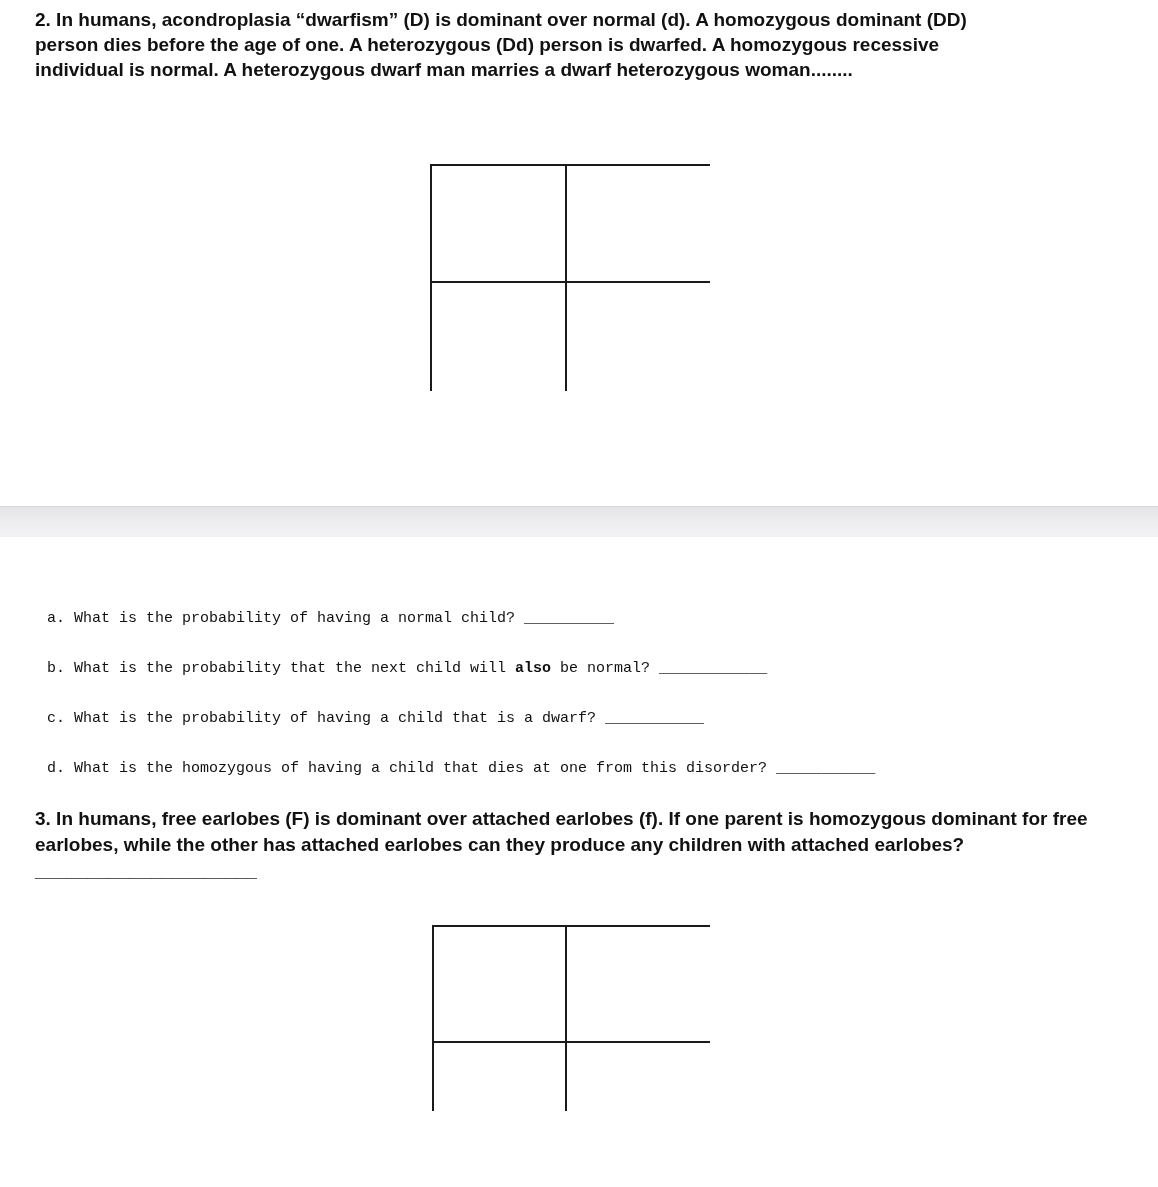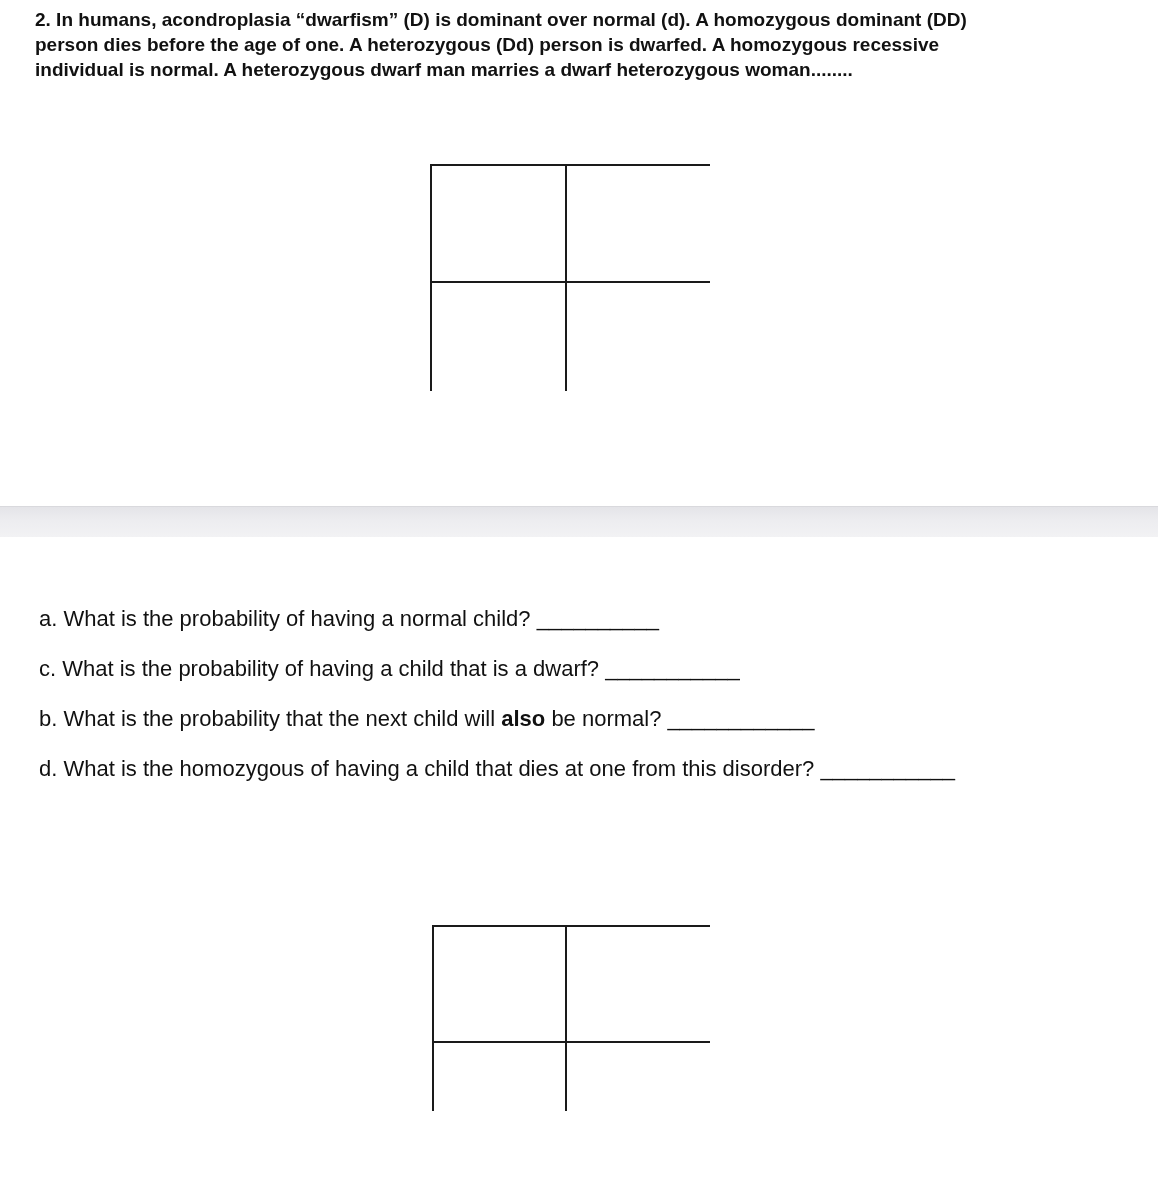--- a/index.html
+++ b/index.html
@@ -35,25 +35,26 @@
     width: 1070px;
     line-height: 26px;
   }
   .subqs {
     position: absolute;
     left: 35px;
     top: 607px;
     width: 1080px;
   }
   .subqs p {
-    margin: 0 0 26px 4px;
-    font-size: 22px;
+    margin: 0 0 26px 12px;
+    font-size: 15px;
     font-weight: 400;
     line-height: 24px;
     color: #111111;
+    font-family: Liberation Mono, monospace;
   }
   .subqs .emph {
     font-weight: 700;
   }
   
   .punnett {
     position: absolute;
   }
   .punnett .h {
     position: absolute;
@@ -113,29 +114,30 @@
     <div class="v v1"></div>
     <div class="v v2"></div>
   </div>
 
   <div class="divider"></div>
 
   <div class="subqs">
     <p>
       <span>a. What is the probability of having a normal child? __________</span>
     </p>
+    <p><span>b. What is the probability that the next child will </span><span class="emph">also</span><span> be normal? ____________</span></p>
     <p>
       <span>c. What is the probability of having a child that is a dwarf? ___________</span>
     </p>
-    <p><span>b. What is the probability that the next child will </span><span class="emph">also</span><span> be normal? ____________</span></p>
     <p>
       <span>d. What is the homozygous of having a child that dies at one from this disorder? ___________</span>
     </p>
   </div>
 
+  <p class="q-bold" id="question-3">3. In humans, free earlobes (F) is dominant over attached earlobes (f). If one parent is homozygous dominant for free earlobes, while the other has attached earlobes can they produce any children with attached earlobes? _____________________</p>
 
   <div class="punnett" id="punnett-2">
     <div class="h h1"></div>
     <div class="h h2"></div>
     <div class="v v1"></div>
     <div class="v v2"></div>
   </div>
 
   <div class="bottom-bar"></div>
 

